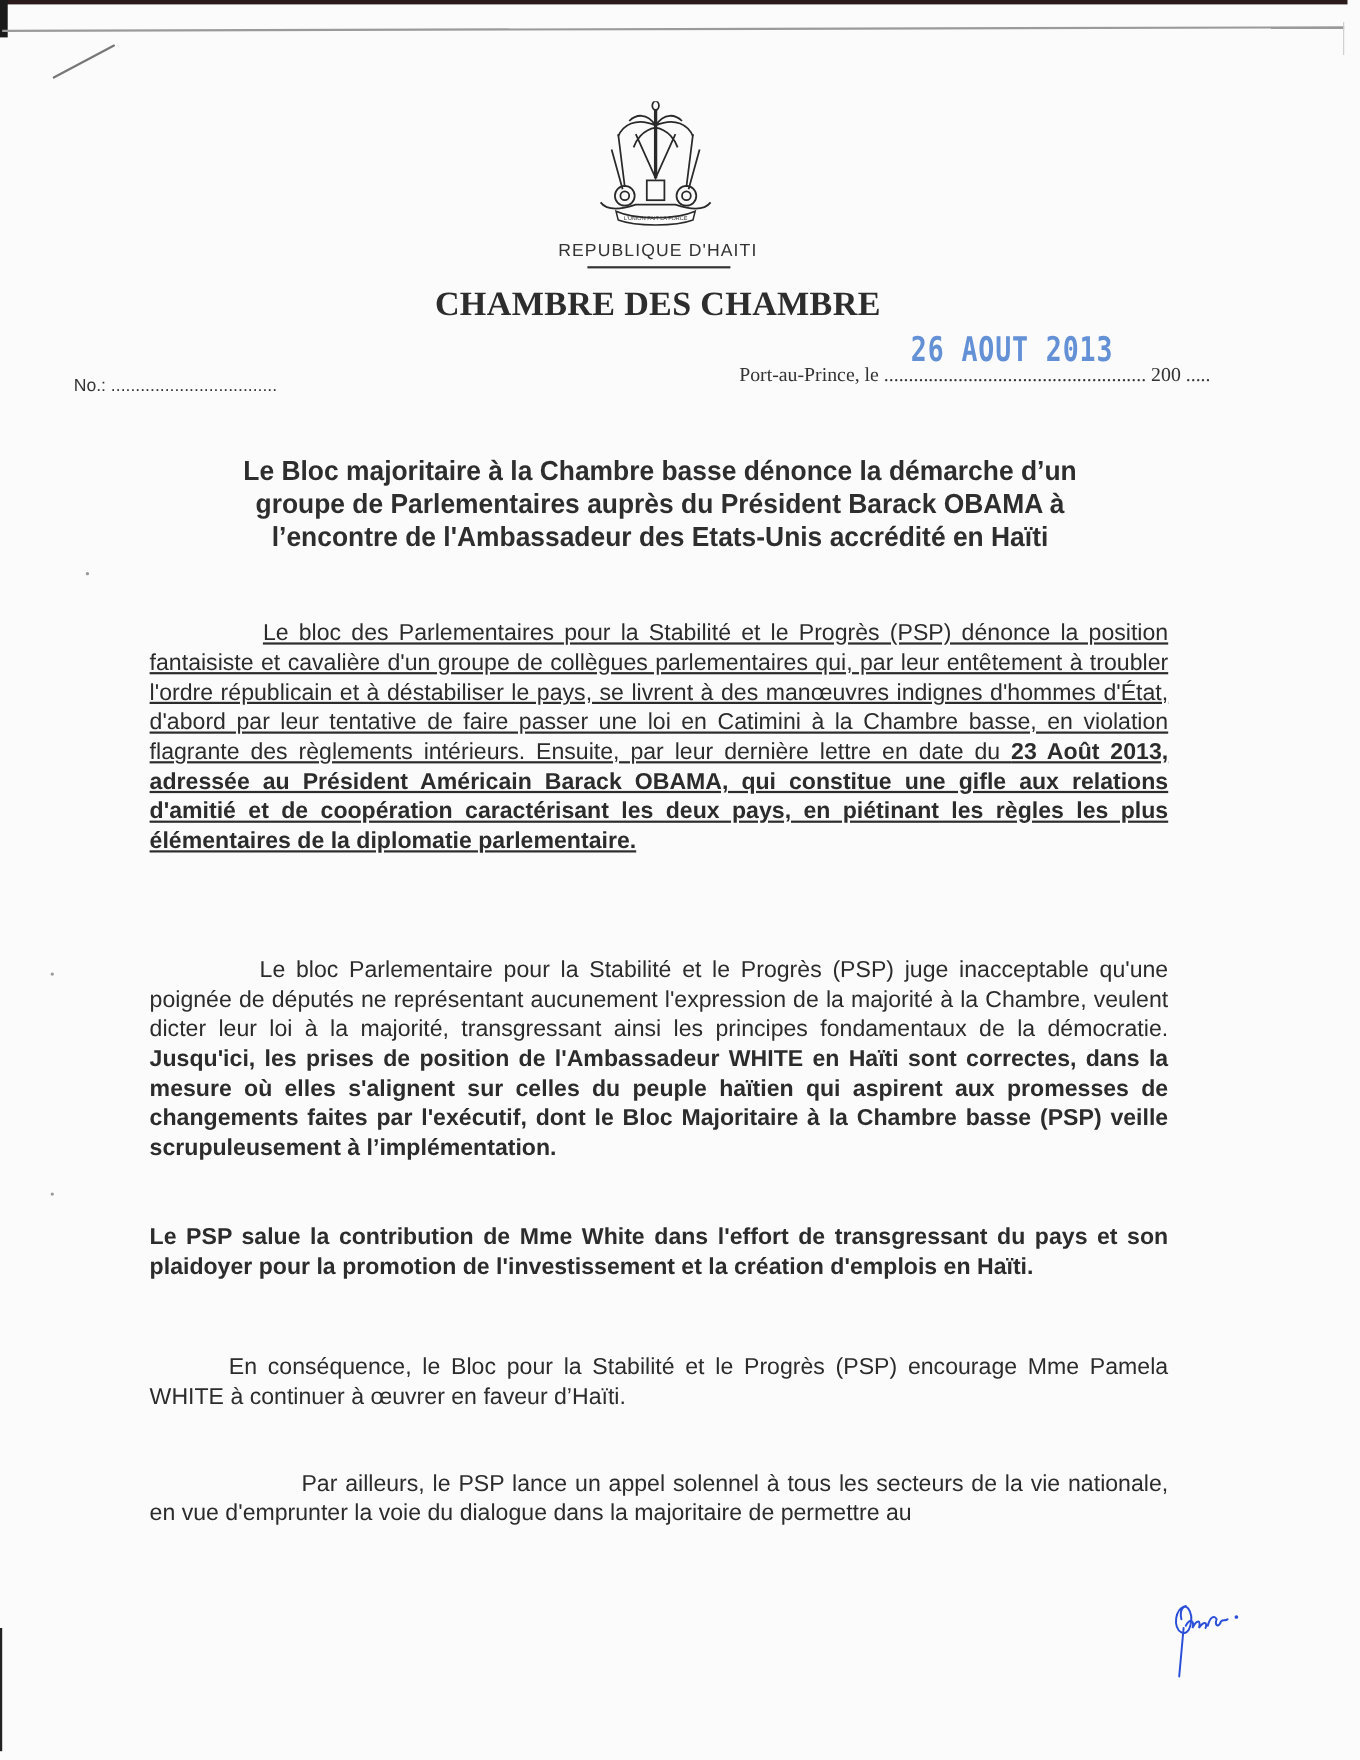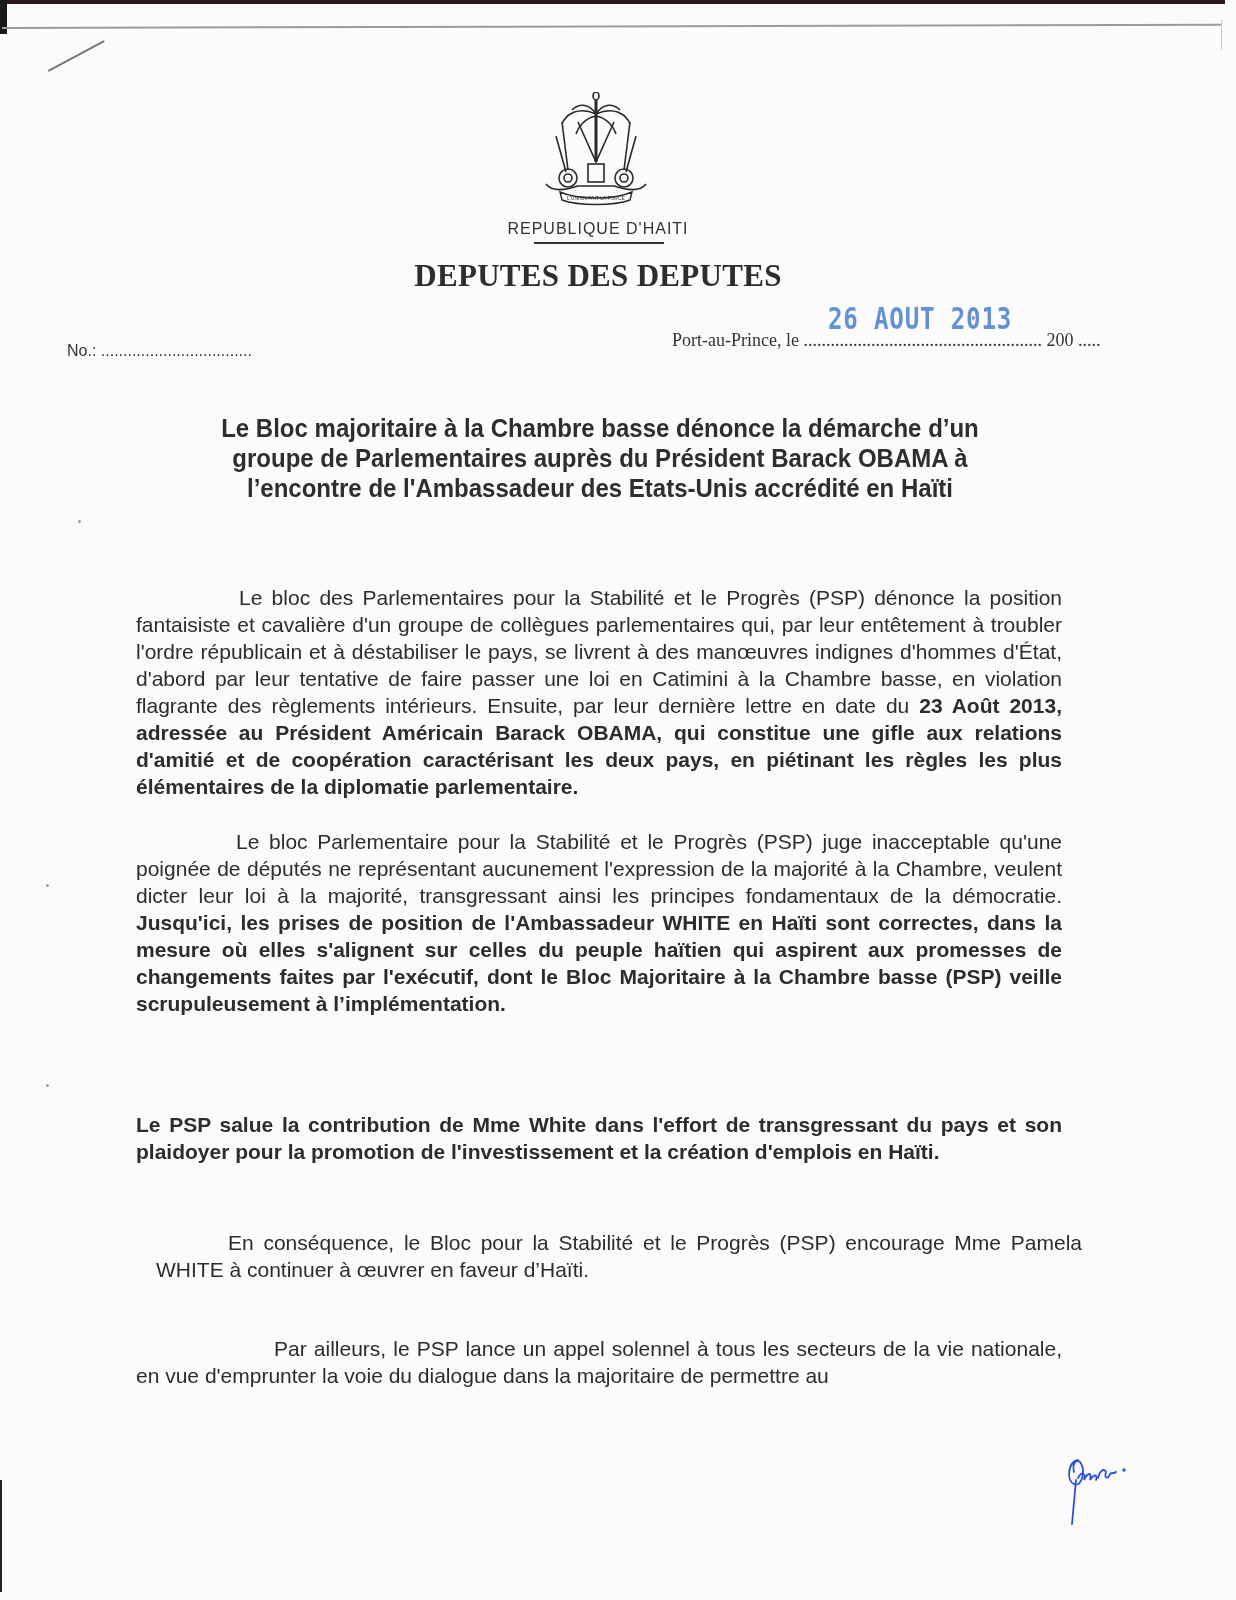--- a/index.html
+++ b/index.html
@@ -22,26 +22,26 @@
     .no-line { position: absolute; left: 67px; top: 342px; font-family: Liberation Sans, sans-serif; font-size: 16px; color: #333; }
     .place-line { position: absolute; left: 672px; top: 330px; font-family: "Liberation Serif", serif; font-size: 18px; color: #333; white-space: nowrap; }
     .stamp { position: absolute; left: 828px; top: 300px; font-family: "DejaVu Sans Mono", monospace; font-size: 31px; color: #4a7fd0; letter-spacing: 1px; transform: scaleX(0.78); transform-origin: left; font-weight: bold; opacity: 0.85; }
 
     .title { position: absolute; left: 140px; width: 920px; top: 413px; text-align: center; font-weight: bold; font-size: 25px; line-height: 30px; color: #2e2e2e; transform: scaleX(0.96); transform-origin: center; }
 
     .para { position: absolute; left: 136px; width: 926px; font-size: 21px; line-height: 27px; text-align: justify; color: #2c2c2c; }
     .para .indent { display: inline-block; }
     .b { font-weight: bold; }
 
-    .p1 { top: 584px; }
+    .p1 { top: 562px; text-decoration: underline; }
     .p1 .indent { width: 103px; }
-    .p2 { top: 828px; }
+    .p2 { top: 868px; }
     .p2 .indent { width: 100px; }
     .p3 { top: 1111px; }
-    .p4 { top: 1229px; margin-left: 20px; }
+    .p4 { top: 1229px; }
     .p4 .indent { width: 72px; }
     .p5 { top: 1335px; }
     .p5 .indent { width: 138px; }
 
     .signature { position: absolute; left: 1064px; top: 1450px; width: 72px; height: 80px; }
   </style>
 </head>
 <body>
 
 <div class="top-bar"></div>
@@ -68,21 +68,21 @@
         <circle cx="86" cy="86" r="4"></circle>
       <rect x="50" y="72" width="16" height="18"></rect>
       <path d="M8 92 C14 100 28 98 40 94 L76 94 C88 98 102 100 108 92"></path>
     </g>
     <path d="M22 100 C40 108 76 108 94 100 L92 108 C76 114 40 114 24 108 Z" fill="#fff" stroke="#2a2a2a" stroke-width="1.4"></path>
     <text x="58" y="108" font-size="5" text-anchor="middle" fill="#333" font-family="Liberation Sans, sans-serif">L'UNION FAIT LA FORCE</text>
   </svg>
 </div>
 <div class="republic">REPUBLIQUE D'HAITI</div>
 <div class="republic-rule"></div>
-<div class="chambre">DEPUTES DES DEPUTES</div>
+<div class="chambre">CHAMBRE DES CHAMBRE</div>
 
 <div class="no-line">No.: ..................................</div>
 <div class="place-line">Port-au-Prince, le ..................................................... 200 .....</div>
 <div class="stamp">26 AOUT 2013</div>
 
 <div class="title">
   <div>Le Bloc majoritaire à la Chambre basse dénonce la démarche d’un</div>
   <div>groupe de Parlementaires auprès du Président Barack OBAMA à</div>
   <div>l’encontre de l'Ambassadeur des Etats-Unis accrédité en Haïti</div>
 </div>

